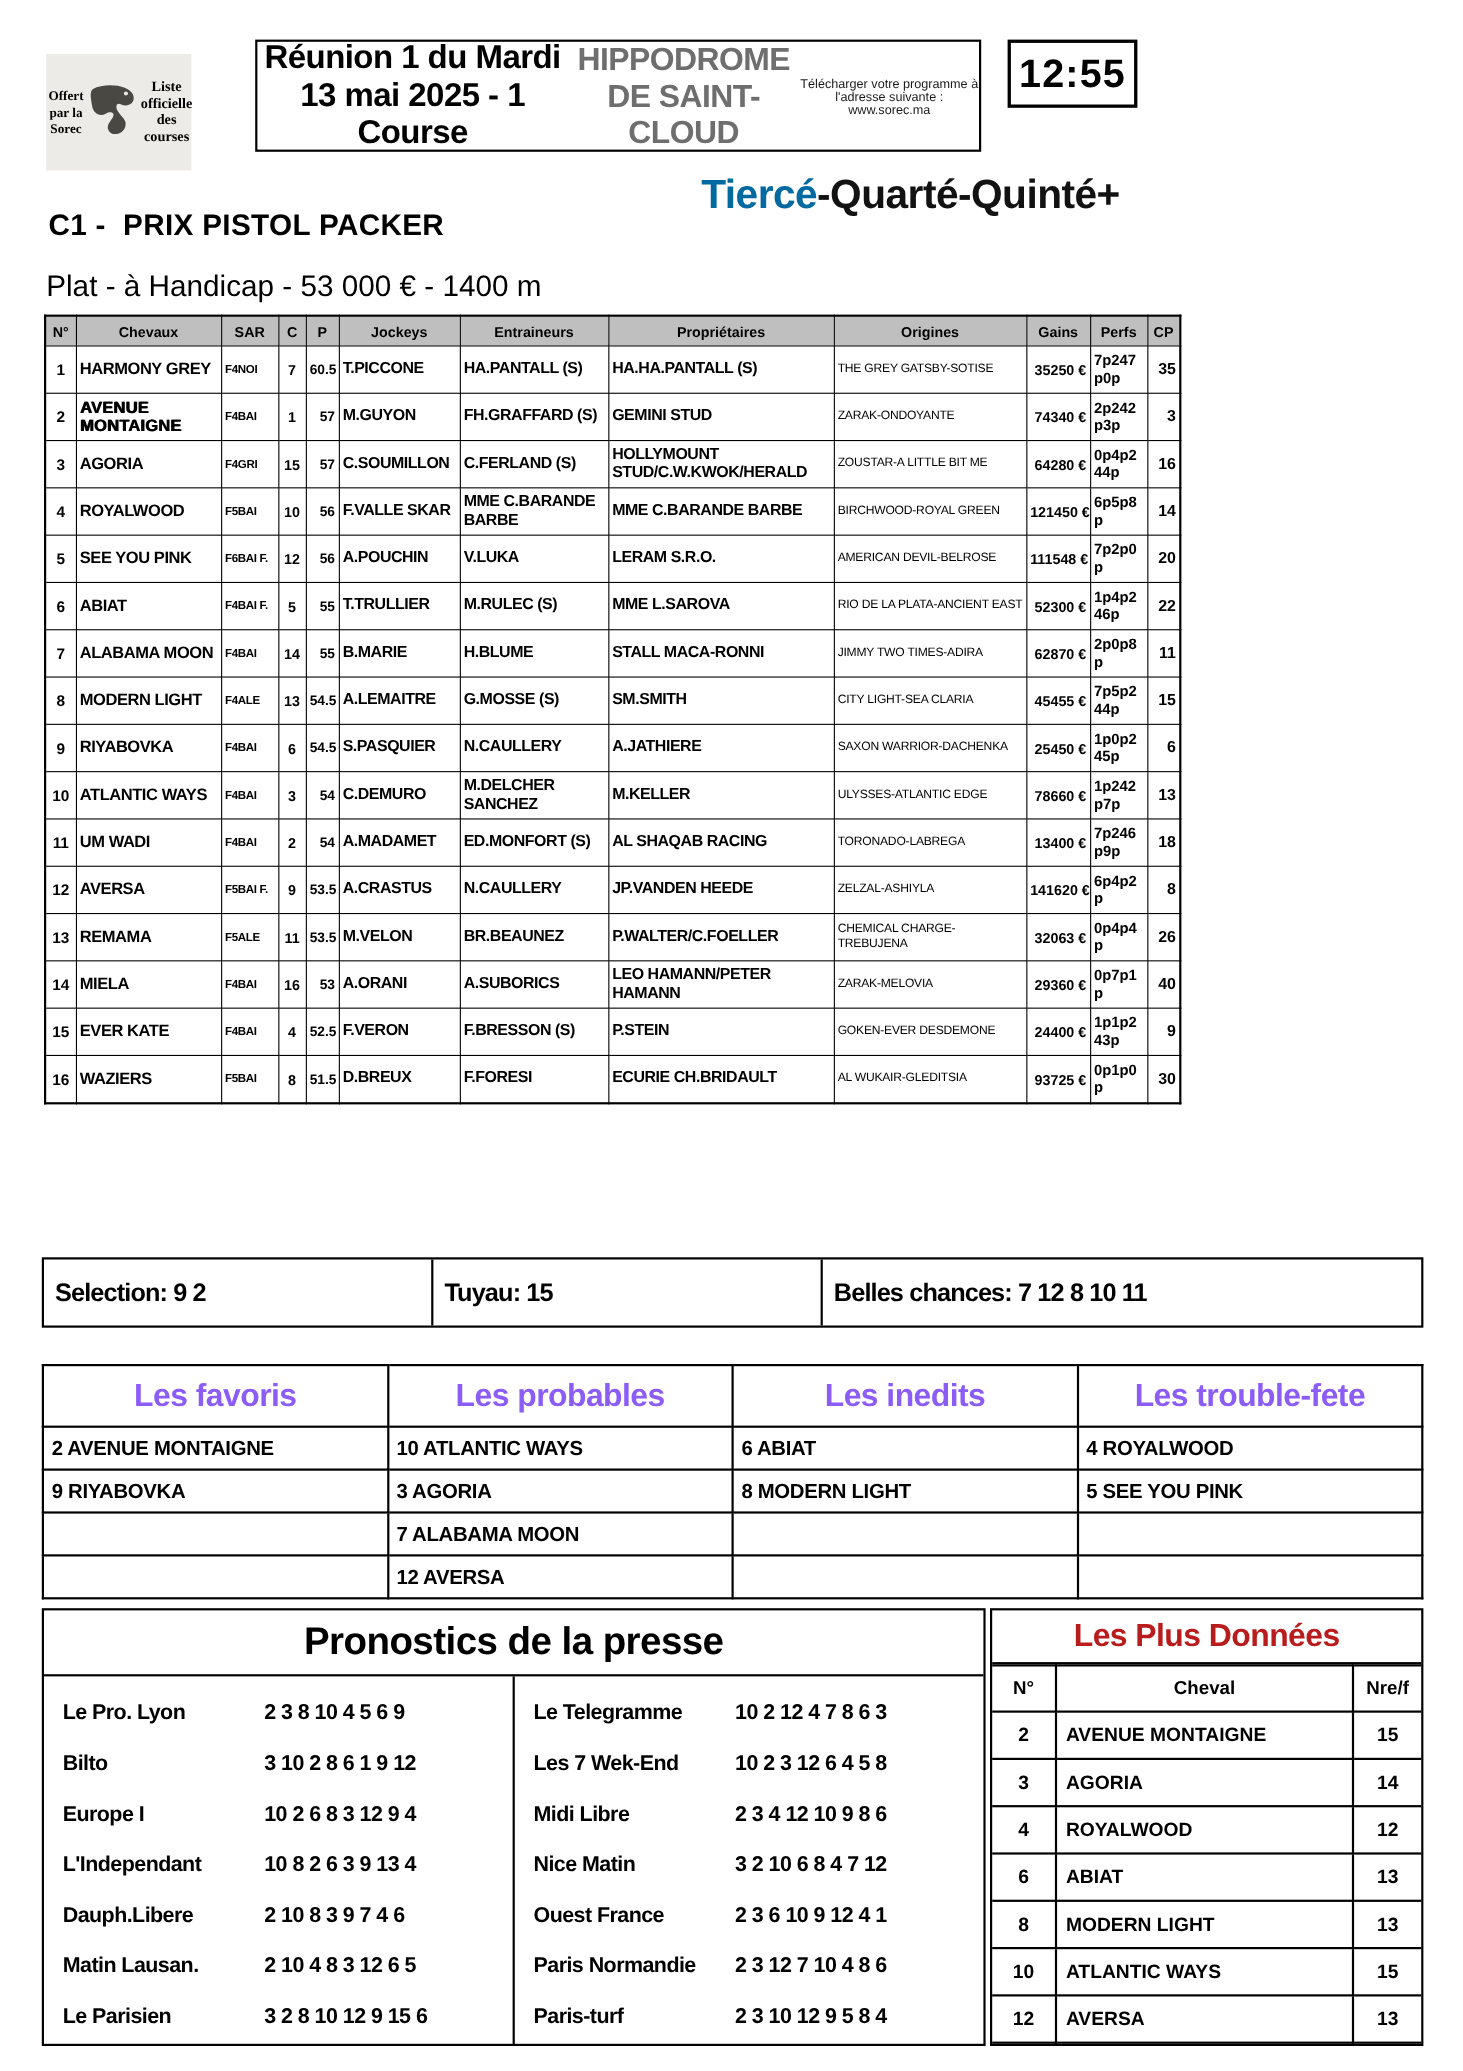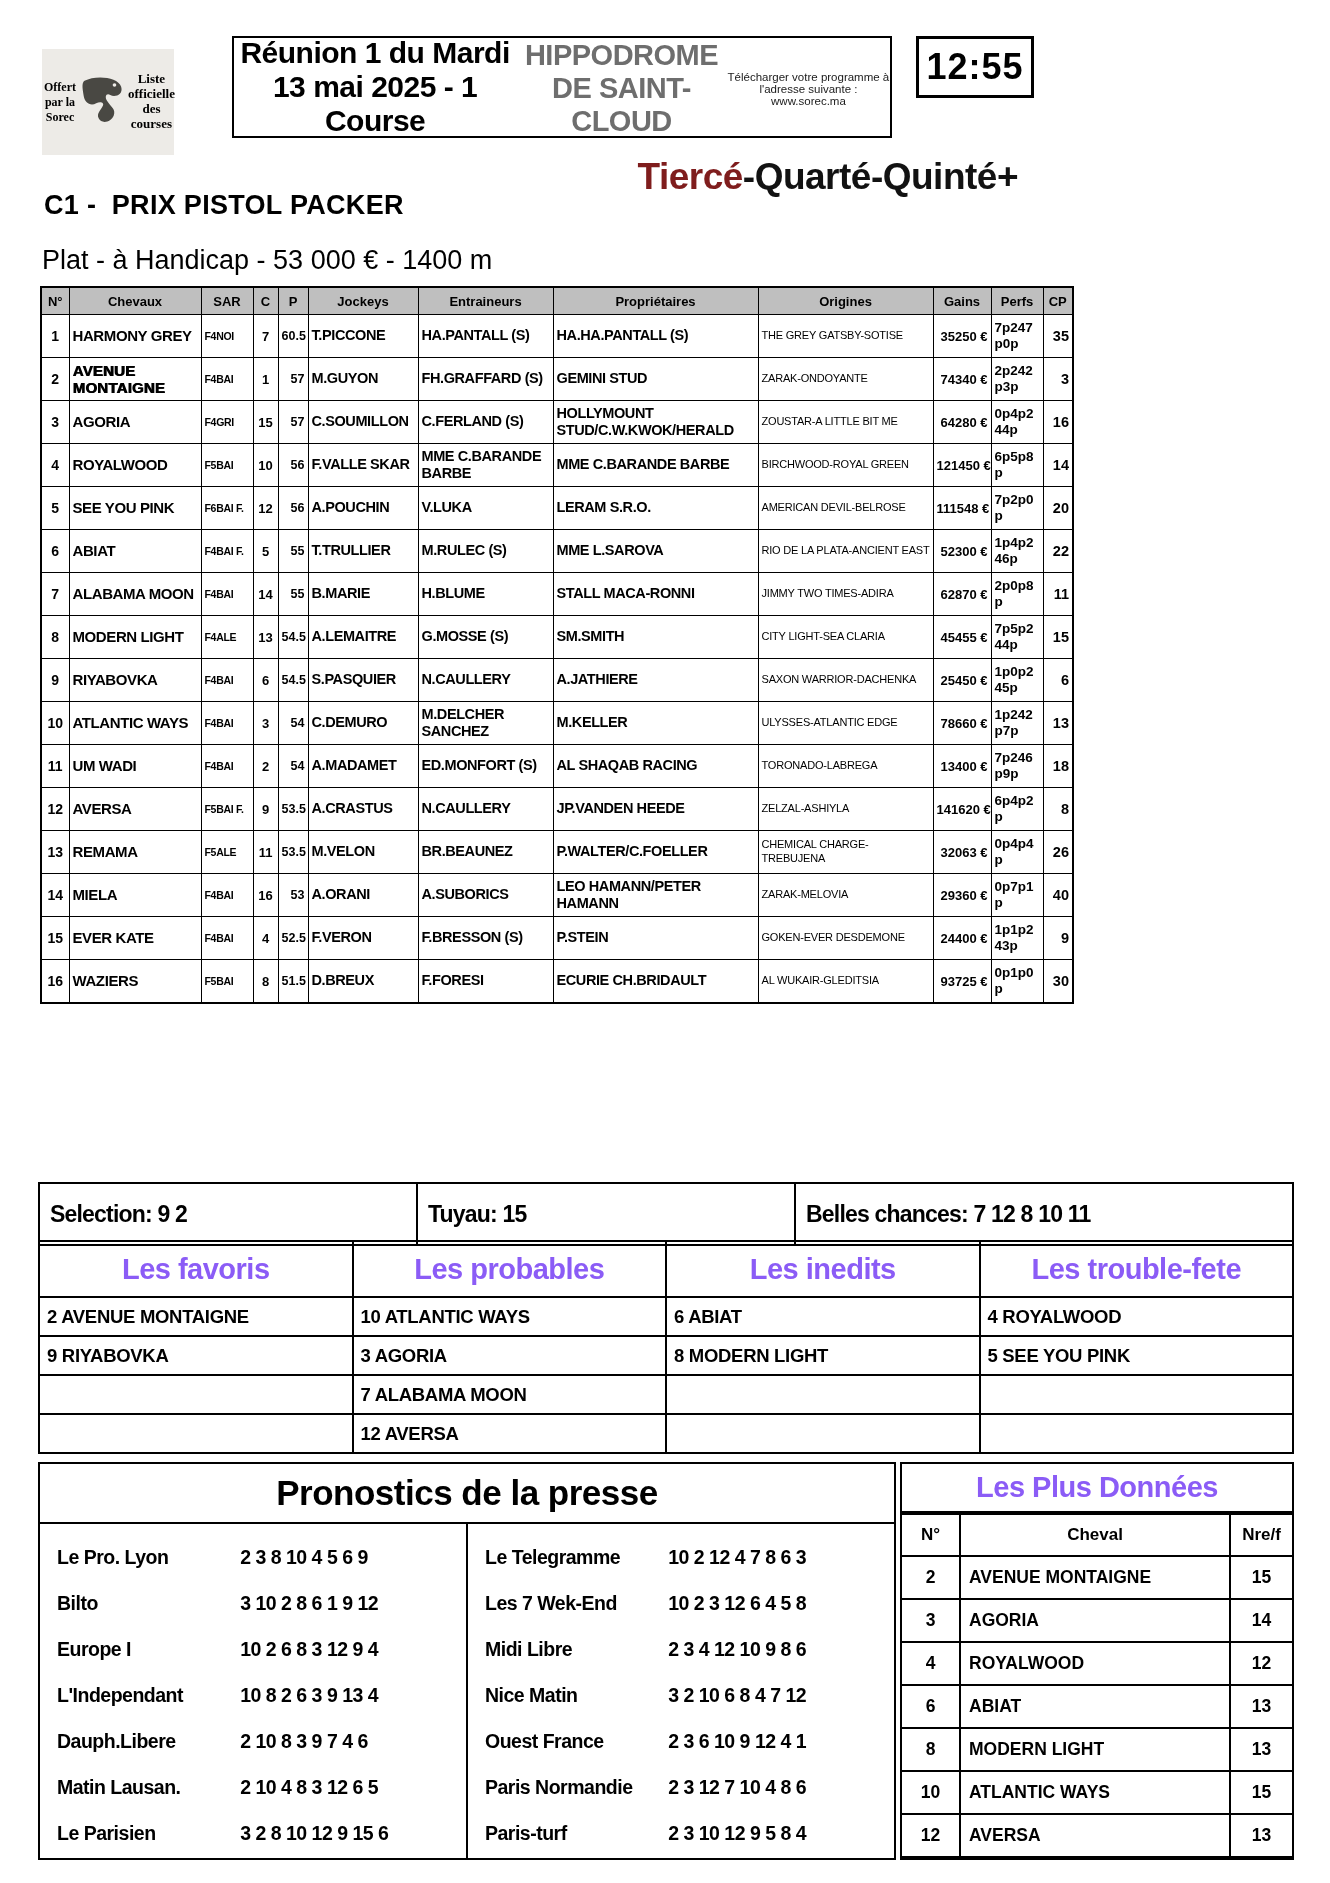--- a/index.html
+++ b/index.html
@@ -14,21 +14,21 @@
   .logo-lines-bottom{font-family:"Liberation Serif",serif;font-weight:bold;font-size:13px;line-height:1.15;}
   .header-box{position:absolute;left:232px;top:36px;width:656px;height:98px;border:2px solid #000;
         display:flex;flex-direction:row;align-items:center;justify-content:center;text-align:center;}
   .header-title{font-size:30px;font-weight:bold;letter-spacing:-0.5px;}
   .header-venue{font-size:29px;font-weight:bold;color:#6e6e6e;letter-spacing:-0.5px;margin-top:2px;}
   .header-download{font-size:11.5px;color:#1a1a1a;margin-top:3px;}
   .time-box{position:absolute;left:916px;top:36px;width:112px;height:56px;border:3px solid #000;
         display:flex;align-items:center;justify-content:center;font-size:36px;font-weight:bold;letter-spacing:1px;}
 
   .bet-title{position:absolute;right:312px;top:156px;font-size:37px;font-weight:bold;letter-spacing:-0.5px;white-space:nowrap;}
-  .bet-gray{color:#7f1d1d;}
+  .bet-gray{color:#0369a1;}
   .bet-rest{color:#121212;}
   .race-title{position:absolute;left:44px;top:190px;font-size:27px;font-weight:bold;letter-spacing:0.3px;white-space:pre;}
   .race-cond{position:absolute;left:42px;top:245px;font-size:27px;}
 
   
   table{border-collapse:collapse;}
   .horses{position:absolute;left:40px;top:286px;width:1032px;table-layout:fixed;border:2px solid #000;}
   .horses th{background:#bfbfbf;border:1px solid #000;font-size:13px;font-weight:bold;height:24px;padding:1px 2px;overflow:hidden;}
   .horses td{border:1px solid #000;padding:2px 3px;height:38px;vertical-align:middle;overflow:hidden;}
   .c-num{text-align:center;font-weight:bold;font-size:14px;}
@@ -37,21 +37,21 @@
   .c-sar{font-size:10.5px;font-weight:bold;vertical-align:top;padding-top:5px;letter-spacing:-0.3px;}
   .c-c{text-align:center;font-weight:bold;font-size:13px;}
   .c-p{text-align:right;font-weight:bold;font-size:12.5px;padding-right:3px;vertical-align:top;padding-top:5px;}
   .c-jockey,.c-trainer,.c-owner{font-weight:bold;font-size:14.5px;letter-spacing:-0.4px;line-height:1.2;}
   .c-origins{font-size:11px;font-weight:normal;letter-spacing:-0.2px;vertical-align:top;padding-top:5px;line-height:1.25;}
   .c-gains{text-align:right;font-size:13px;font-weight:bold;white-space:nowrap;vertical-align:top;padding-top:5px;}
   .c-perfs{font-size:13.5px;font-weight:bold;word-break:break-all;line-height:1.15;vertical-align:top;padding-top:5px;}
   .c-cp{text-align:right;font-weight:bold;font-size:14.5px;padding-right:5px;}
 
   
-  .sel-bar{position:absolute;left:38px;top:1182px;width:1252px;height:60px;border:2px solid #000;display:flex;box-sizing:content-box;gap:24px;}
+  .sel-bar{position:absolute;left:38px;top:1143px;width:1252px;height:60px;border:2px solid #000;display:flex;box-sizing:content-box;}
   .sel-cell{display:flex;align-items:center;padding-left:10px;font-size:23px;font-weight:bold;letter-spacing:-0.8px;box-sizing:border-box;}
   .sel-1{width:352px;}
   .sel-2{width:354px;border-left:2px solid #000;}
   .sel-3{flex:1;border-left:2px solid #000;}
 
   
   .picks{position:absolute;left:38px;top:1240px;width:1256px;table-layout:fixed;}
   .picks th{border:2px solid #000;font-size:29px;font-weight:bold;color:#8b5cf6;height:52px;letter-spacing:-0.5px;}
   .picks td{border:2px solid #000;height:37px;font-size:18.5px;font-weight:bold;padding:0 12px 0 7px;letter-spacing:-0.3px;}
 
@@ -63,21 +63,21 @@
   .press-col{flex:1;padding-top:10px;box-sizing:border-box;}
   .press-col-first{border-right:2px solid #000;}
   .press-row{height:46px;display:flex;align-items:center;font-weight:bold;font-size:19.5px;letter-spacing:-0.5px;}
   .press-name{width:47%;padding-left:17px;box-sizing:border-box;}
   .press-nums{flex:1;white-space:nowrap;}
 
   
   .plus-box{position:absolute;left:900px;top:1462px;width:394px;height:398px;border:2px solid #000;box-sizing:border-box;
         display:flex;flex-direction:column;}
   .plus-title{height:52px;border-bottom:2px solid #000;display:flex;align-items:center;justify-content:center;
-        font-size:29px;font-weight:bold;color:#8b5cf6;letter-spacing:-0.5px;}
+        font-size:29px;font-weight:bold;color:#b91c1c;letter-spacing:-0.5px;}
   .plus-table{width:100%;flex:1;table-layout:fixed;}
   .plus-table th{border:2px solid #000;font-size:17px;font-weight:bold;height:38px;}
   .plus-table td{border:2px solid #000;font-size:17.5px;font-weight:bold;height:41px;padding:0;}
   .plus-num,.plus-nref{text-align:center;}
   .plus-name{text-align:left;padding-left:8px !important;}
   .plus-table tr > *:first-child{border-left:none;}
   .plus-table tr > *:last-child{border-right:none;}
 </style>
 </head>
 <body>

